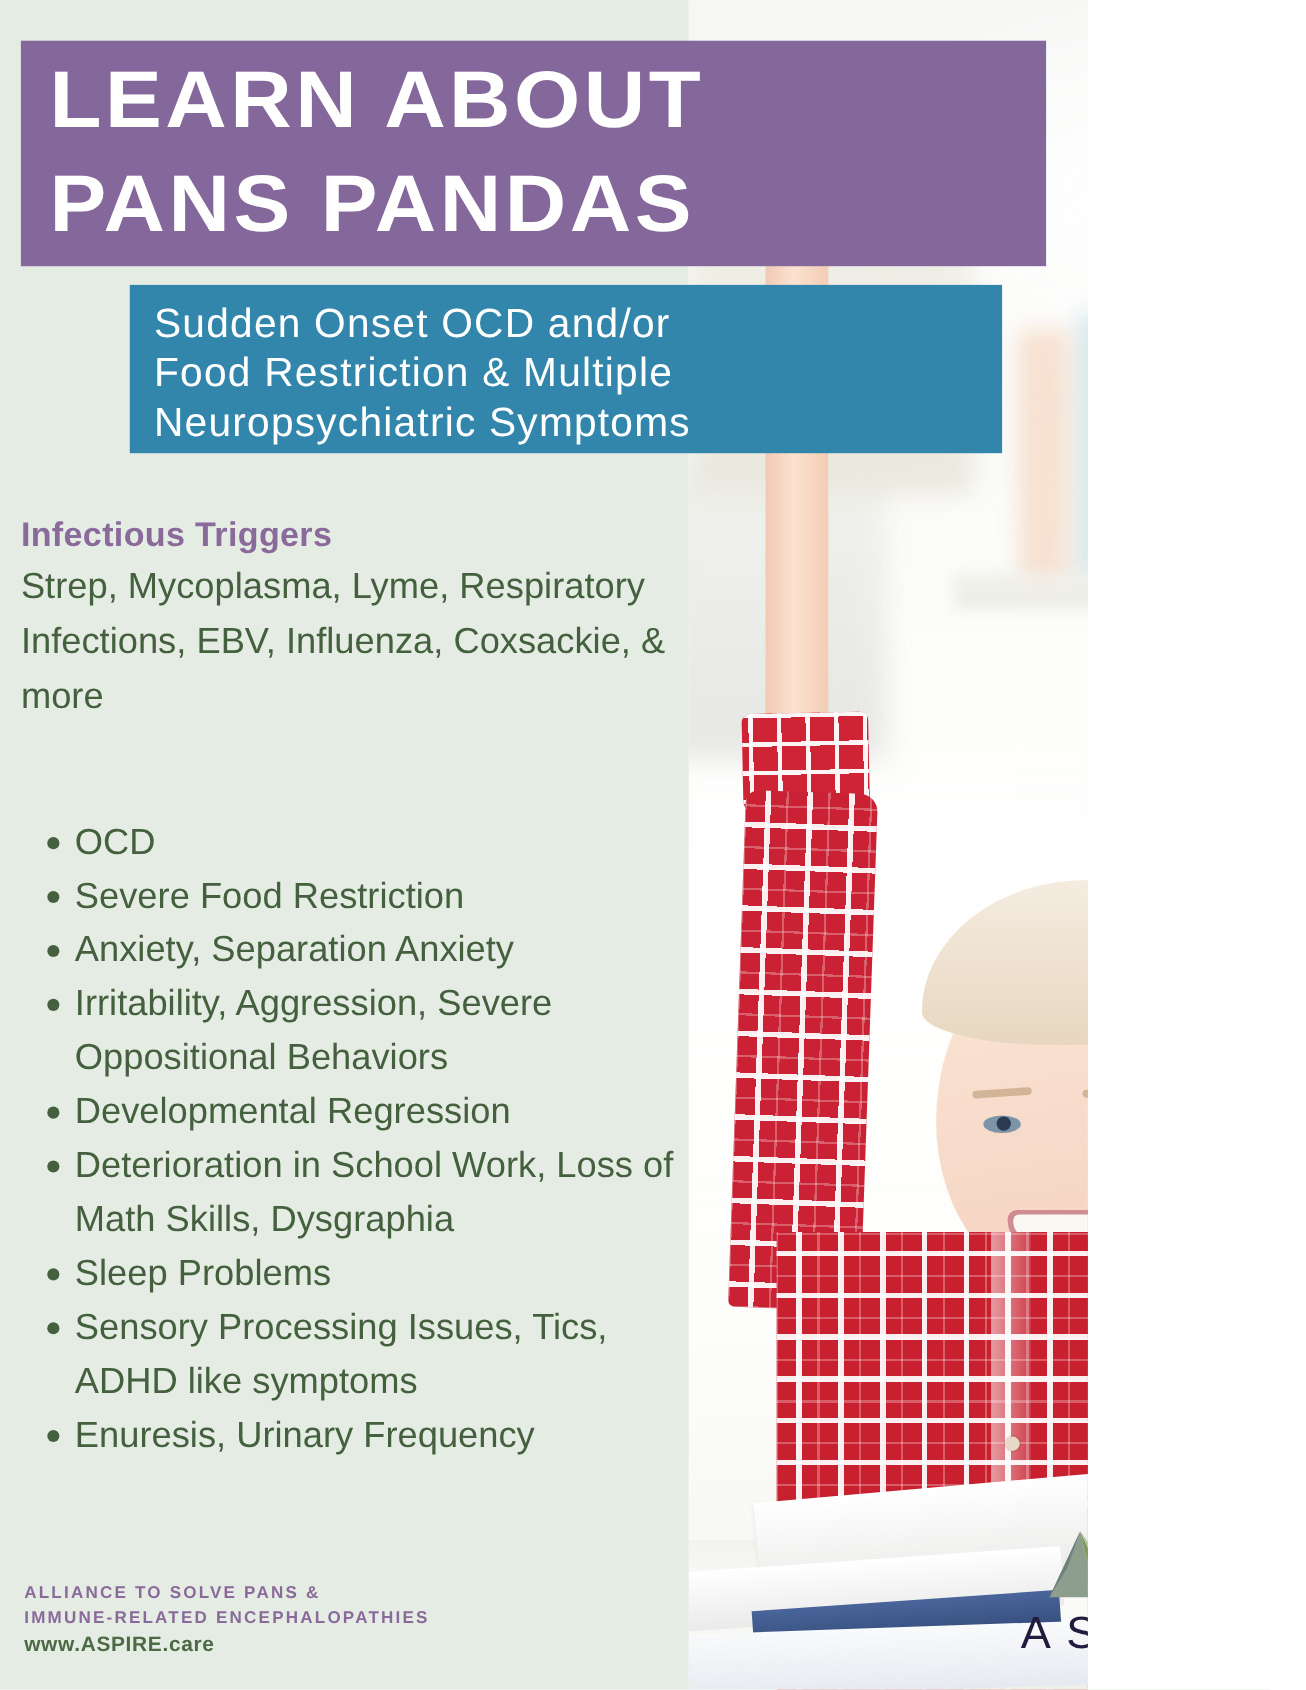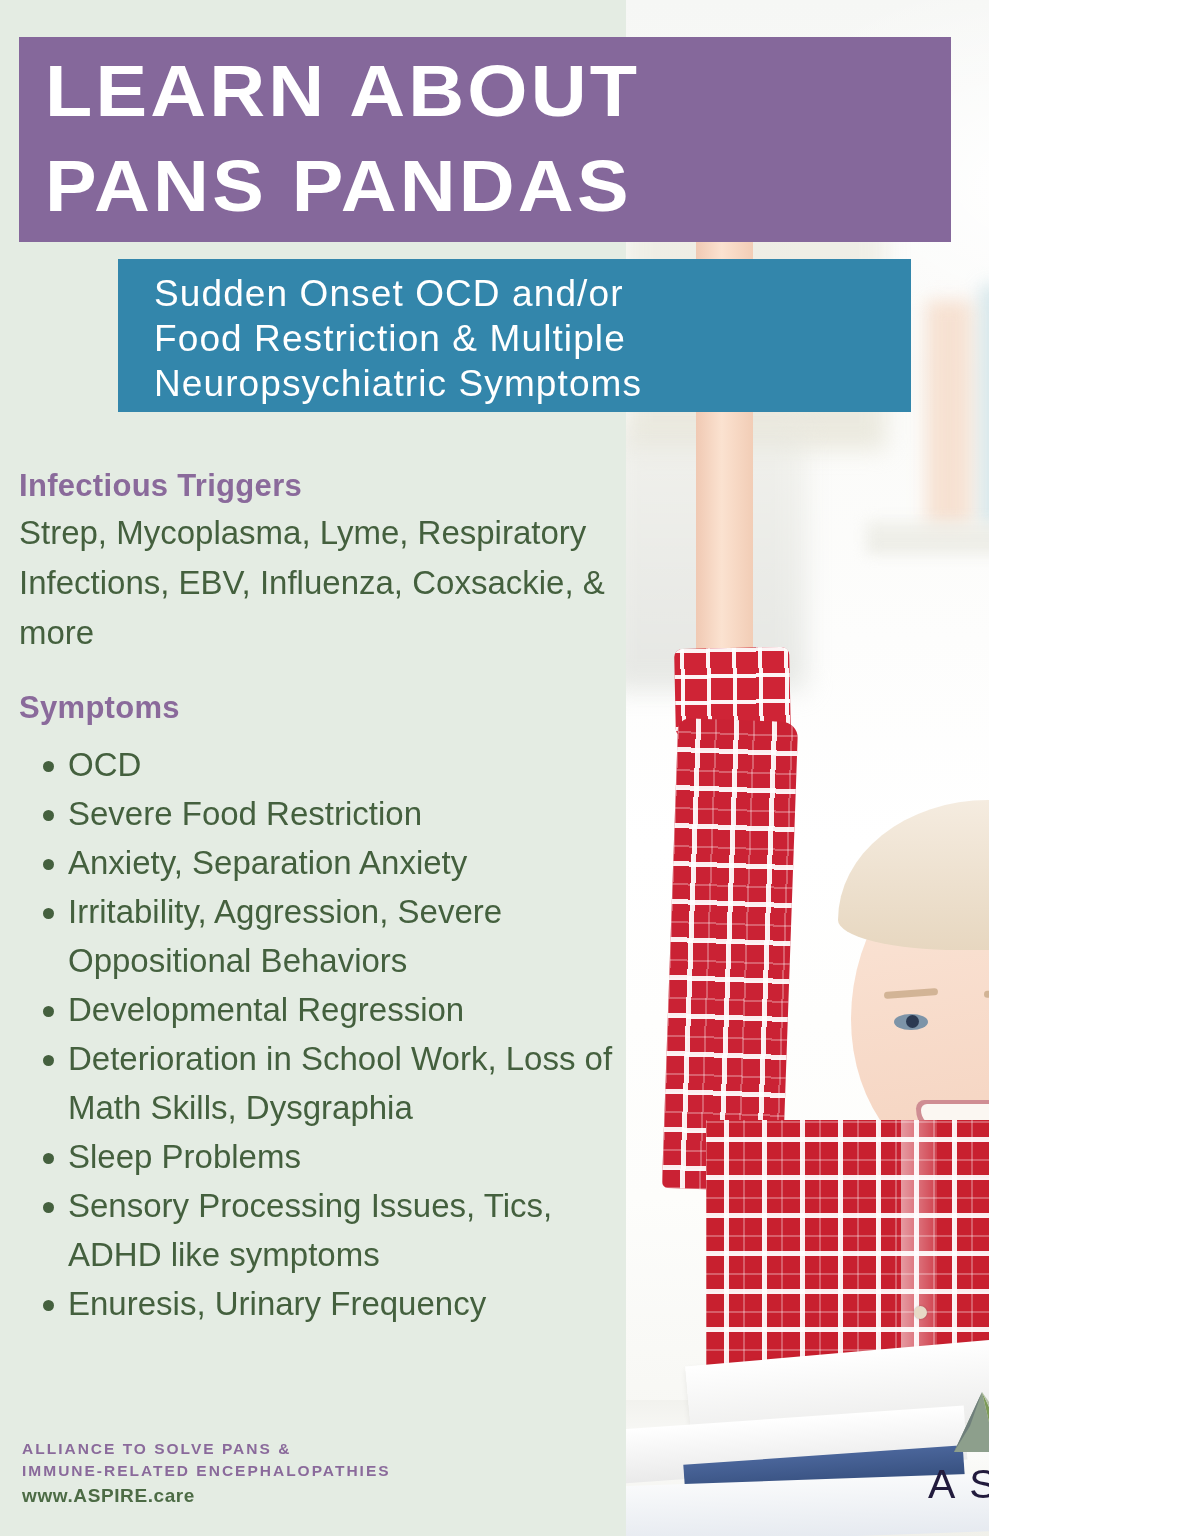--- a/index.html
+++ b/index.html
@@ -173,21 +173,21 @@
     line-height:95px;
     letter-spacing:3px;
     white-space:nowrap;
     transform:scaleX(1.06);
     transform-origin:left center;
   }
   .subtitle-banner{
     position:absolute;left:118px;top:259px;width:793px;height:153px;
     background:#3386ab;
     box-sizing:border-box;
-    padding:12px 0 0 36px;
+    padding:12px 0 0 22px;
   }
   .subtitle-line{
     color:#ffffff;
     font-size:37px;
     line-height:45px;
     letter-spacing:1.1px;
     white-space:nowrap;
   }
 
   
@@ -306,21 +306,20 @@
 
   <div class="subtitle-banner">
     <div class="subtitle-line">Sudden Onset OCD and/or</div>
     <div class="subtitle-line">Food Restriction &amp; Multiple</div>
     <div class="subtitle-line">Neuropsychiatric Symptoms</div>
   </div>
 
   <div class="section-head triggers-head">Infectious Triggers</div>
   <div class="triggers-body">Strep, Mycoplasma, Lyme, Respiratory Infections, EBV, Influenza, Coxsackie, &amp; more</div>
 
-  <div class="section-head symptoms-head">Symptoms</div>
   <ul class="symptom-list">
     <li class="symptom-item">OCD</li>
     <li class="symptom-item">Severe Food Restriction</li>
     <li class="symptom-item">Anxiety, Separation Anxiety</li>
     <li class="symptom-item">Irritability, Aggression, Severe Oppositional Behaviors</li>
     <li class="symptom-item">Developmental Regression</li>
     <li class="symptom-item">Deterioration in School Work, Loss of Math Skills, Dysgraphia</li>
     <li class="symptom-item">Sleep Problems</li>
     <li class="symptom-item">Sensory Processing Issues, Tics,  ADHD like symptoms</li>
     <li class="symptom-item">Enuresis, Urinary Frequency</li>

